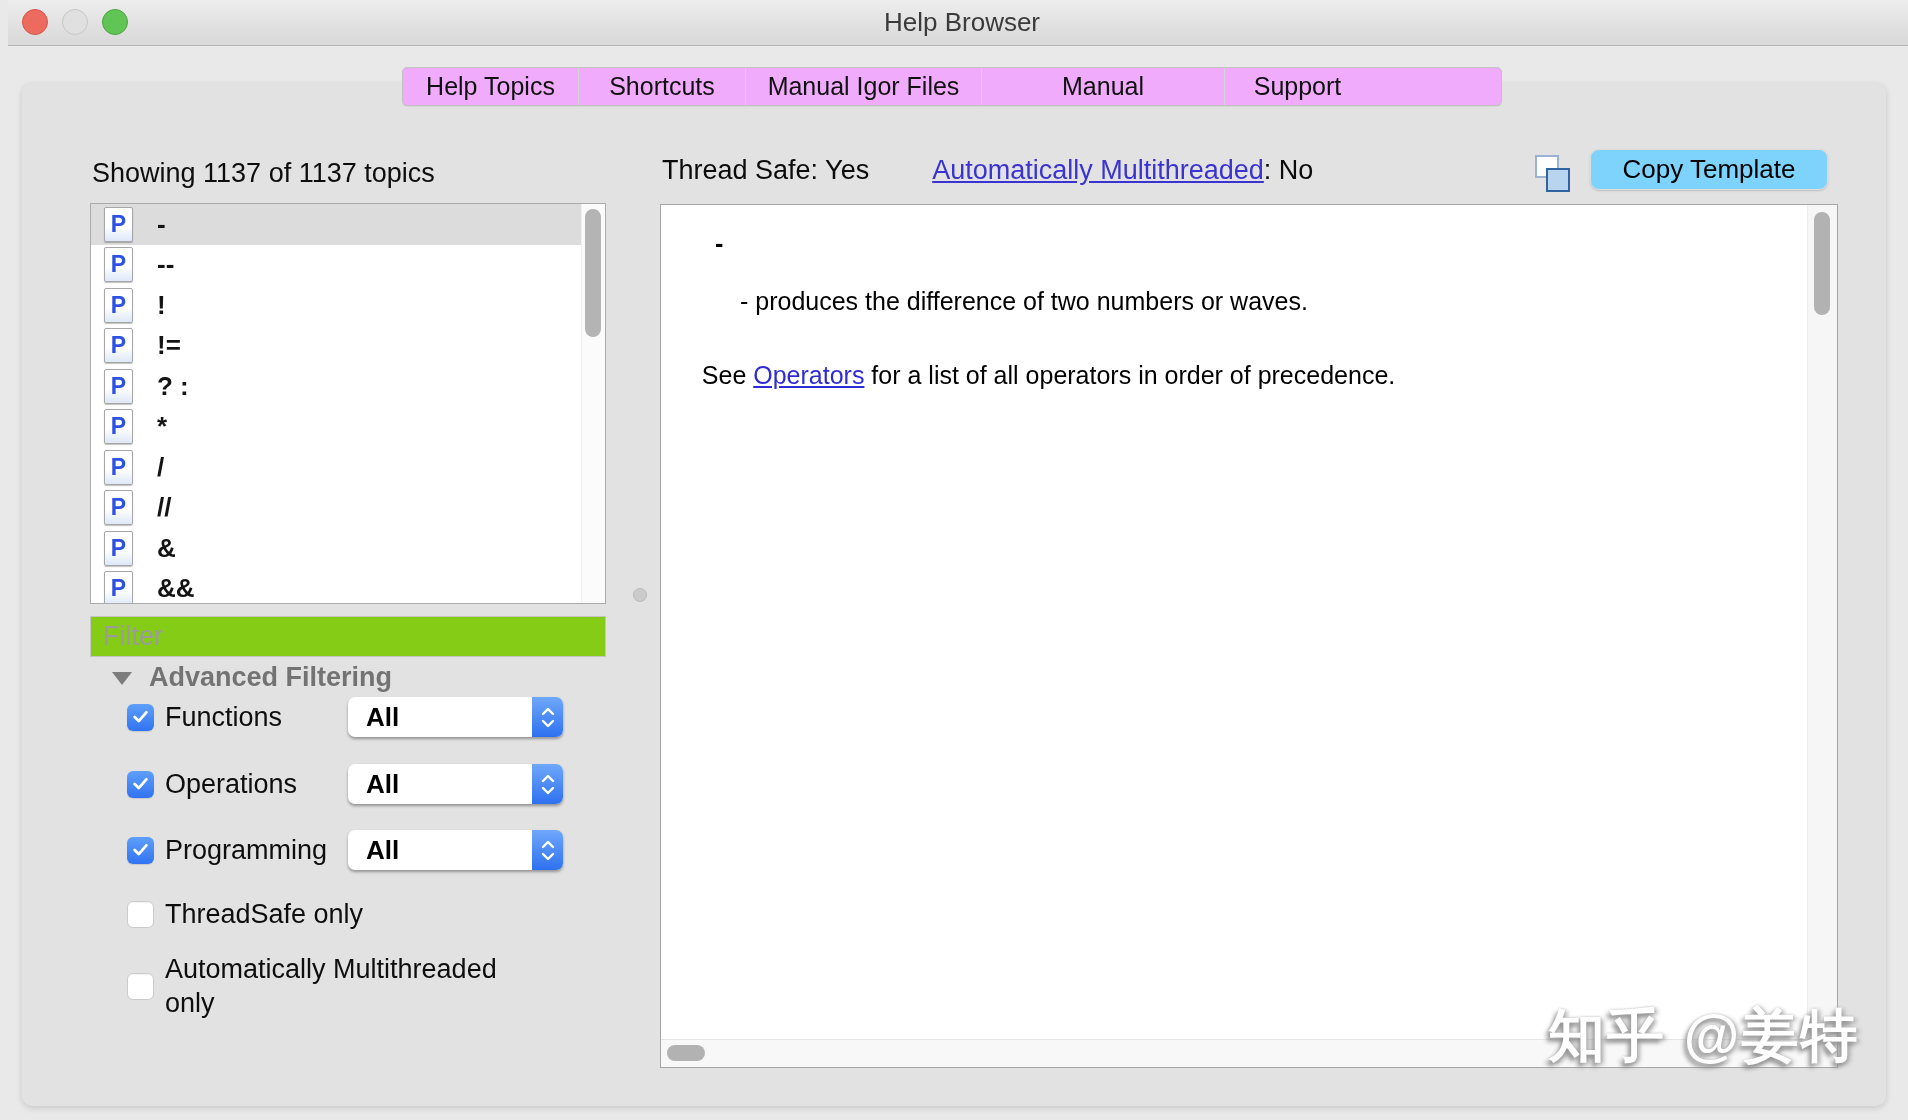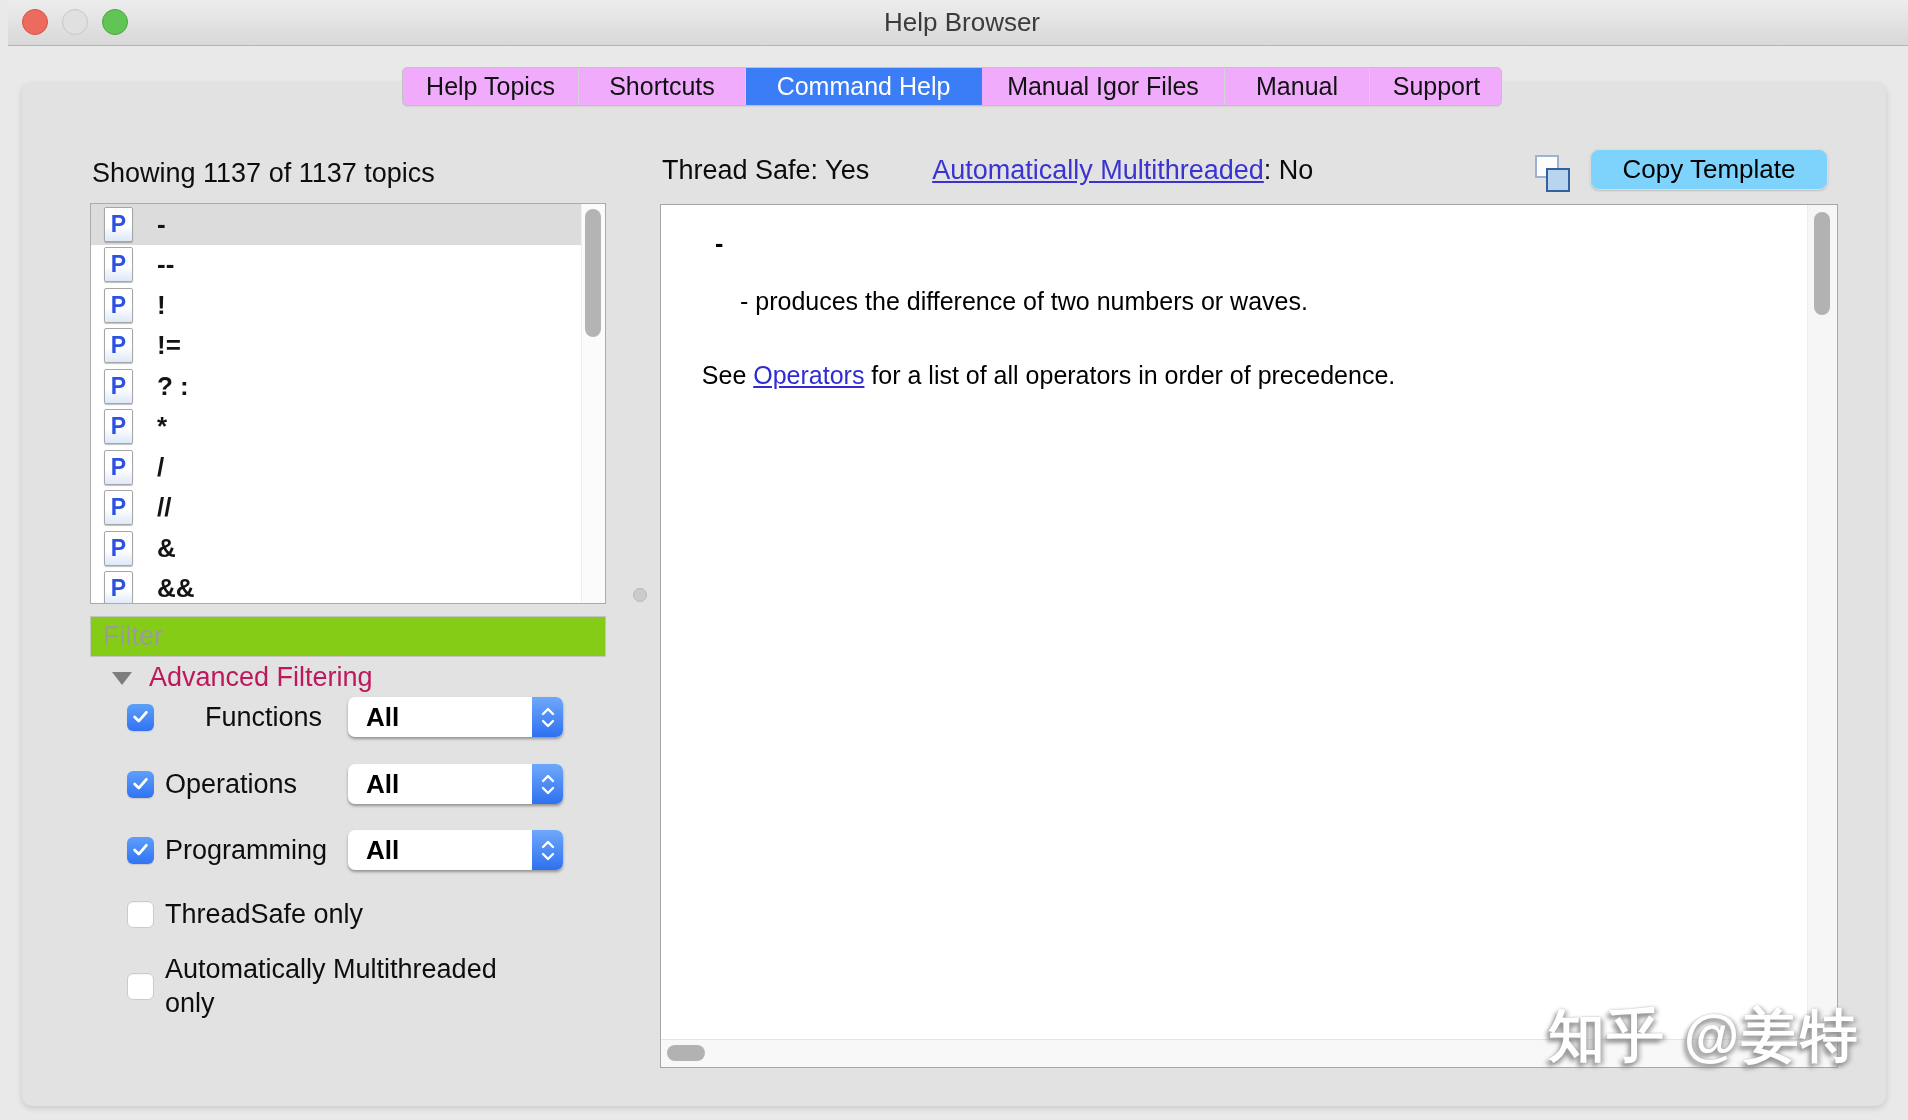--- a/index.html
+++ b/index.html
@@ -56,25 +56,25 @@
 
   .filter-input{position:absolute;left:90px;top:616px;width:516px;height:41px;
     box-sizing:border-box;border:1px solid #c3c3c3;background:#84cc16;font-size:27px;
     color:#333;padding:0 12px;font-family:inherit;outline:none;}
   .filter-input::placeholder{color:#9b9b9b;}
 
   .adv-header{position:absolute;left:112px;top:659px;display:flex;align-items:center;
     gap:17px;height:36px;}
   .disclosure{width:0;height:0;border-left:10px solid transparent;
     border-right:10px solid transparent;border-top:13px solid #7d7d7d;margin-top:3px;}
-  .adv-title{font-size:27px;color:#be185d;}
+  .adv-title{font-size:27px;color:#737373;font-weight:bold;}
 
   .filter-row{position:absolute;left:127px;width:470px;height:40px;display:flex;
     align-items:center;}
-  .filter-row.fr-0{top:697px;gap:40px;} .filter-row.fr-1{top:764px;} .filter-row.fr-2{top:830px;}
+  .filter-row.fr-0{top:697px;} .filter-row.fr-1{top:764px;} .filter-row.fr-2{top:830px;}
   .filter-row.fr-3{top:894px;} .filter-row.fr-4{top:948px;height:76px;}
   .checkbox{width:27px;height:27px;border-radius:6px;flex:none;margin-right:11px;
     box-sizing:border-box;}
   .checkbox.checked{background:linear-gradient(#5e9ffa,#3173f3);display:flex;
     align-items:center;justify-content:center;box-shadow:0 1px 1px rgba(0,0,0,0.12);}
   .checkbox.unchecked{background:#fff;border:1px solid #cbcbcb;
     box-shadow:inset 0 1px 1px rgba(0,0,0,0.05);}
   .cb-label{font-size:27px;color:#0e0e0e;}
   .filter-row.fr-4 .cb-label{width:352px;line-height:34px;}
   .dropdown{position:absolute;left:221px;top:0;width:215px;height:40px;background:#fff;
@@ -128,21 +128,20 @@
     <div class="light green"></div>
   </div>
   <div class="win-title">Help Browser</div>
 </div>
 
 <div class="panel"></div>
 
 <div class="tabbar">
     <div class="tab">Help Topics</div>
     <div class="tab">Shortcuts</div>
-    <div class="tab selected">Command Help</div>
     <div class="tab">Manual Igor Files</div>
     <div class="tab">Manual</div>
     <div class="tab">Support</div>
   </div>
 
 <div class="showing">Showing 1137 of 1137 topics</div>
 
 <div class="listbox">
   <div id="topics-rows">
       <div class="topic-row selected">

